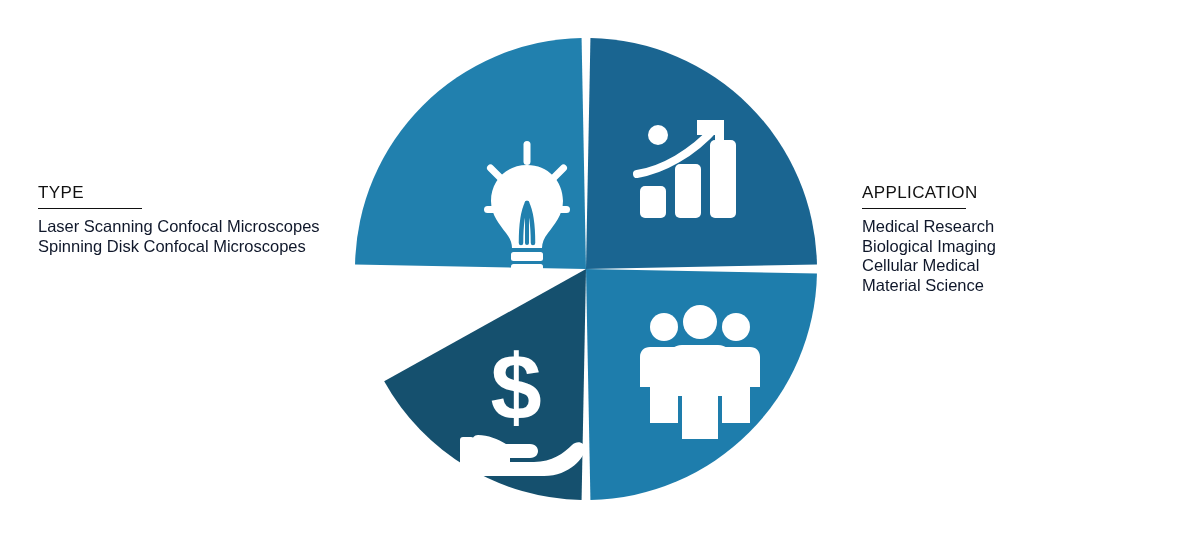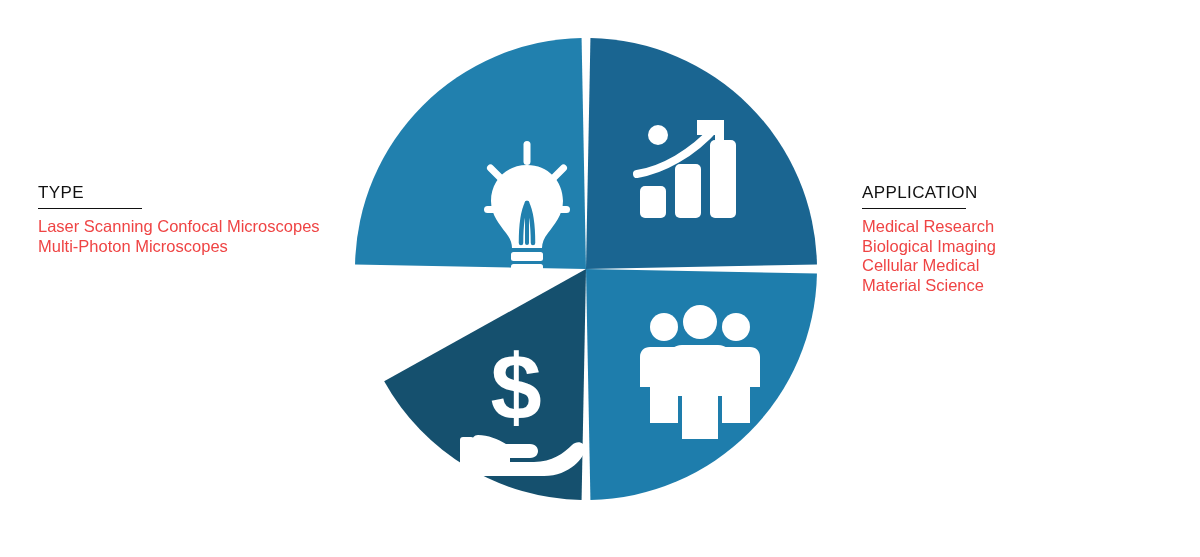--- a/index.html
+++ b/index.html
@@ -54,21 +54,21 @@
     margin: 0 0 8px 0;
   }
   .label-list {
     list-style: none;
     margin: 0;
     padding: 0;
   }
   .label-list li {
     font-size: 16.5px;
     line-height: 19.5px;
-    color: #ef4444;
+    color: #0f172a;
     white-space: nowrap;
   }
 
   
   #pie-wrap {
     position: absolute;
     left: 352px;
     top: 26px;
     width: 472px;
     height: 490px;
@@ -82,21 +82,21 @@
 </head>
 <body>
 
 <div id="infographic">
 
   <div class="label-block" id="label-type">
     <div class="label-heading">TYPE</div>
     <div class="label-rule"></div>
     <ul class="label-list">
       <li>Laser Scanning Confocal Microscopes</li>
-      <li>Multi-Photon Microscopes</li>
+      <li>Spinning Disk Confocal Microscopes</li>
     </ul>
   </div>
 
   <div class="label-block" id="label-application">
     <div class="label-heading">APPLICATION</div>
     <div class="label-rule"></div>
     <ul class="label-list">
       <li>Medical Research</li>
       <li>Biological Imaging</li>
       <li>Cellular Medical</li>

